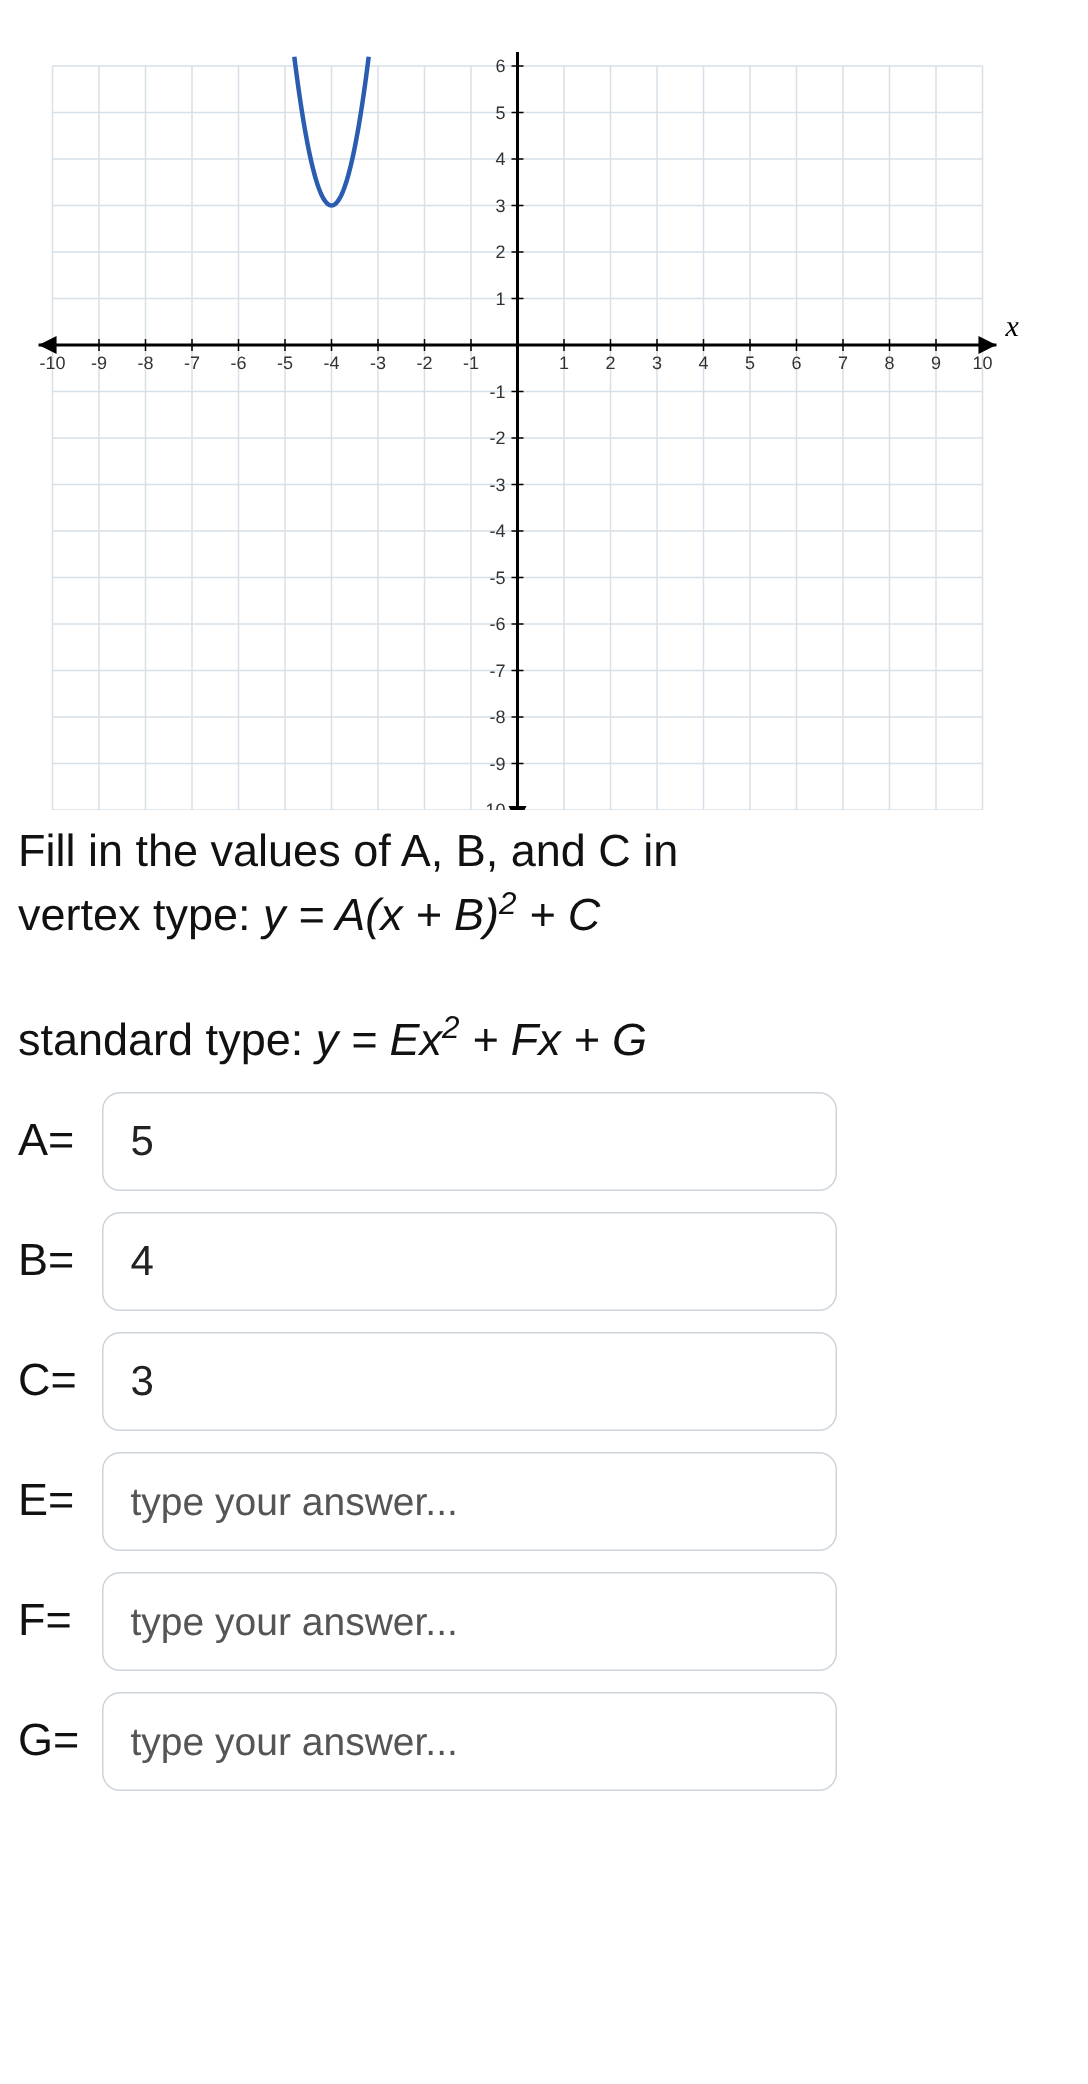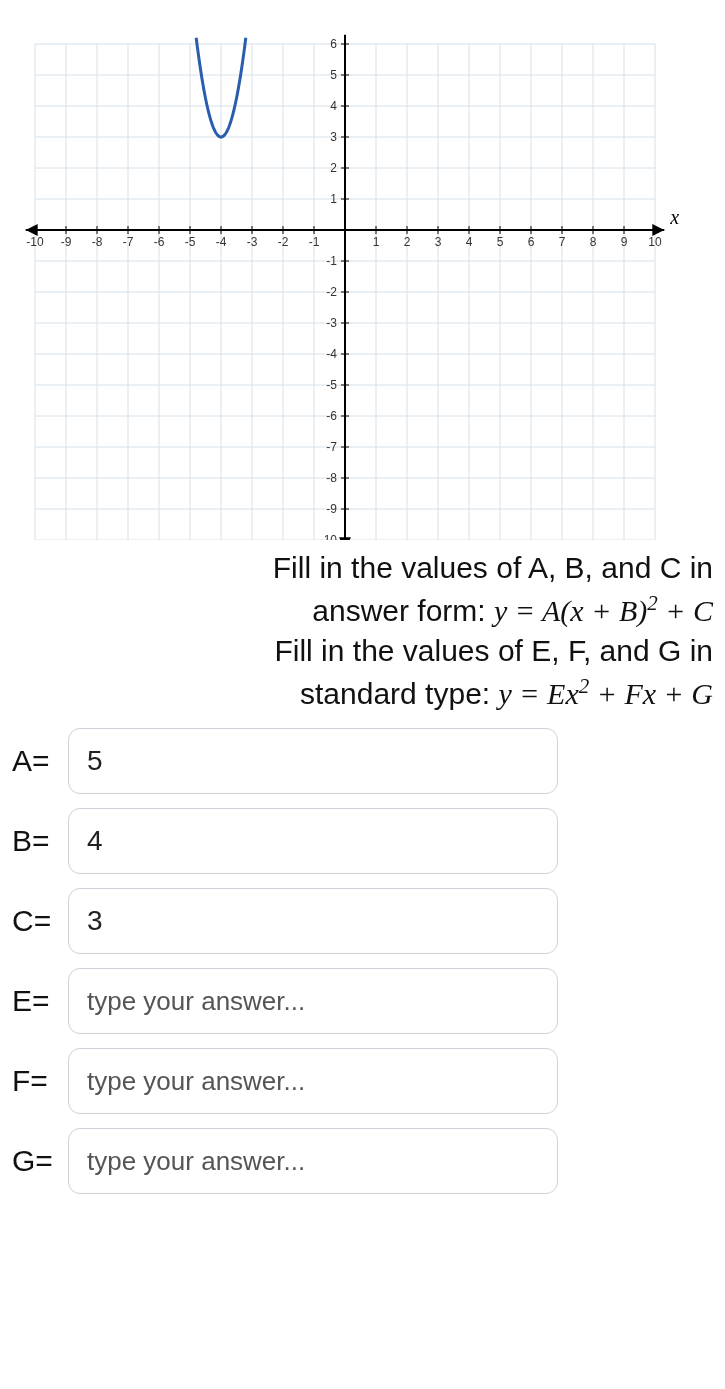--- a/index.html
+++ b/index.html
@@ -17,24 +17,23 @@
     overflow: hidden;
   }
   .question-block {
     padding: 8px 12px 20px 12px;
   }
   .question-text {
     font-size: 30px;
     line-height: 1.35;
     color: #111;
     margin-bottom: 14px;
-    text-align: right;
   }
   .formula {
-    font-family: Liberation Serif, serif;
+    font-family: Liberation Sans, sans-serif;
     font-style: italic;
     margin-top: 40px;
   }
   .answer-row {
     display: flex;
     align-items: center;
     margin: 14px 0;
   }
   .answer-label {
     font-size: 30px;
@@ -194,22 +193,22 @@
     <polygon id="arrow-x-right" fill="#000" points="664.3,230 652.3,224 652.3,236"></polygon>
     <polygon id="arrow-x-left" fill="#000" points="25.69999999999999,230 37.69999999999999,224 37.69999999999999,236"></polygon>
     <polygon id="arrow-y-down" fill="#000" points="345,549.3 339,537.3 351,537.3"></polygon>
     <text id="x-label" font-family="Georgia" font-style="italic" font-size="20" fill="#000" x="670.3" y="224">x</text>
   </svg>
 </div>
 
 <div class="question-block">
   <div class="question-text">
     <span>Fill in the values of A, B, and C in</span><br>
-    <span>answer form: </span><span class="formula">y = A(x + B)<sup style="font-size:0.7em">2</sup> + C</span><br>
-    <span>Fill in the values of E, F, and G in</span><br>
+    <span>vertex type: </span><span class="formula">y = A(x + B)<sup style="font-size:0.7em">2</sup> + C</span><br>
+    <br>
     <span>standard type: </span><span class="formula">y = Ex<sup style="font-size:0.7em">2</sup> + Fx + G</span>
   </div>
 
   <div class="answer-row">
     <span class="answer-label">A=</span>
     <input class="answer-input" value="5" style="">
   </div>
   <div class="answer-row">
     <span class="answer-label">B=</span>
     <input class="answer-input" value="4" style="">

